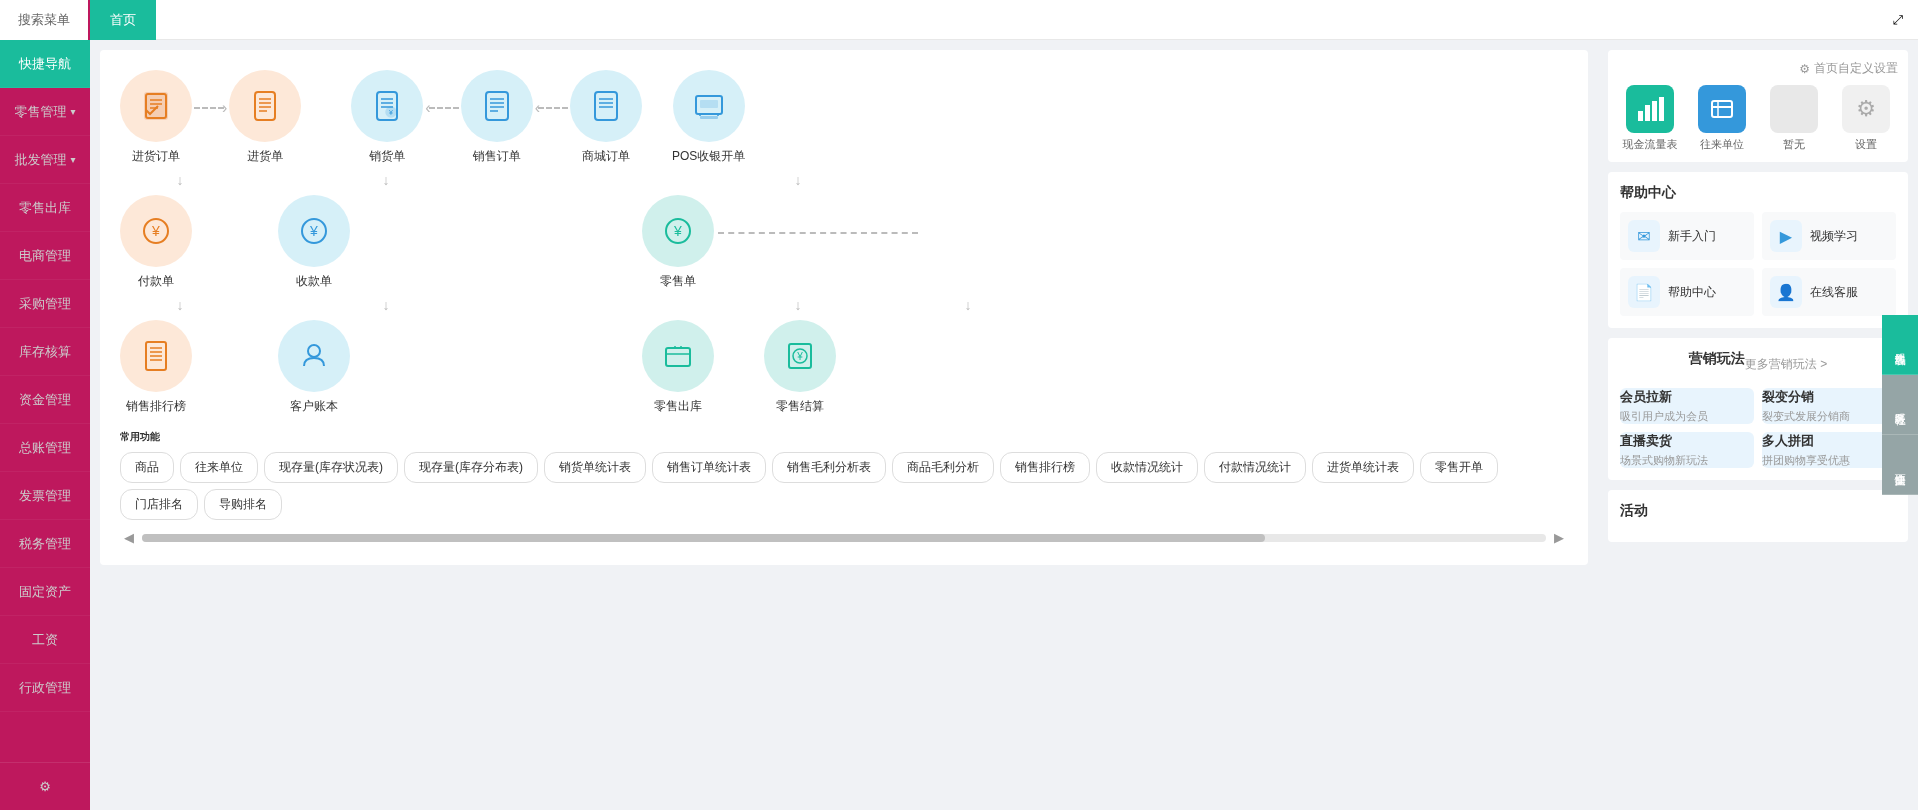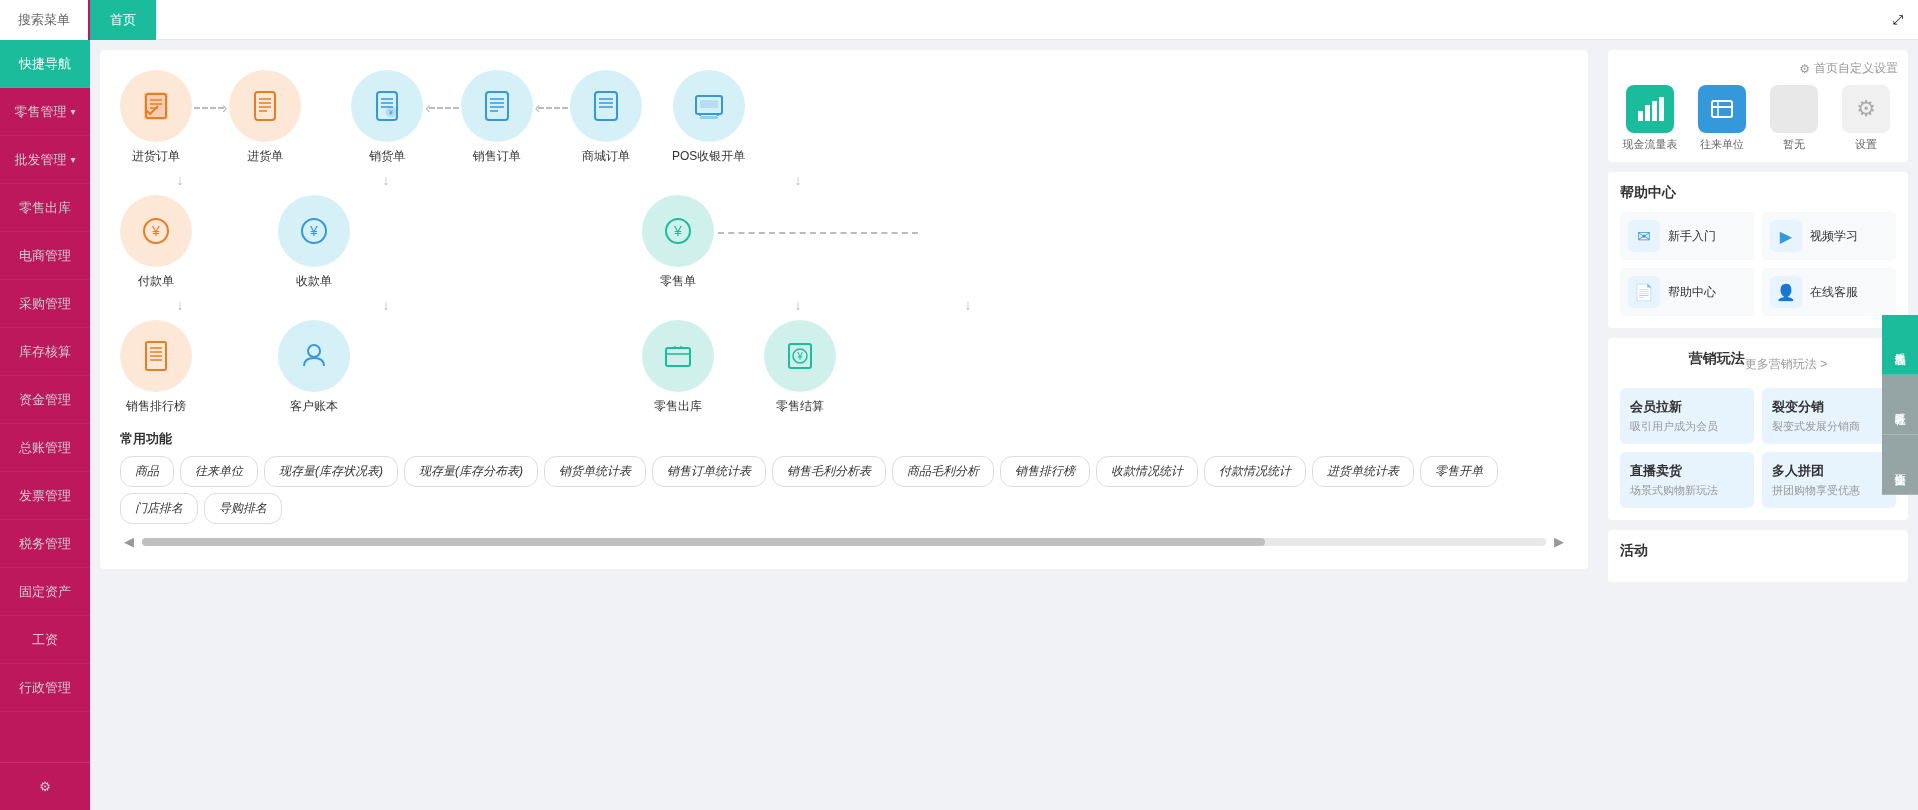--- a/index.html
+++ b/index.html
@@ -31,23 +31,23 @@
 
     
     .workflow-card { background: #fff; border-radius: 4px; padding: 20px; margin-bottom: 10px; }
     .wf-circle { width: 72px; height: 72px; border-radius: 50%; display: flex; align-items: center; justify-content: center; font-size: 24px; }
     .wf-circle.orange { background: #fde8d8; color: #e67e22; }
     .wf-circle.blue { background: #d6f0f8; color: #3498db; }
     .wf-circle.teal { background: #d0f0ec; color: #1abc9c; }
     .wf-label { font-size: 12px; color: #333; margin-top: 6px; text-align: left; }
 
     
-    .section-title { font-size: 13px; font-weight: bold; color: #333; margin: 15px 0 8px; }
+    .section-title { font-size: 10px; font-weight: bold; color: #333; margin: 15px 0 8px; }
     .func-grid { display: flex; flex-wrap: wrap; gap: 6px; }
-    .func-btn { border: 1px solid #ddd; background: #fff; padding: 6px 14px; border-radius: 12px; cursor: pointer; font-size: 12px; color: #333; white-space: nowrap; font-style: italic; }
+    .func-btn { border: 1px solid #ddd; background: #fff; padding: 6px 14px; border-radius: 12px; cursor: pointer; font-size: 12px; color: #333; white-space: nowrap; }
 
     
     .scroll-row { display: flex; align-items: center; margin-top: 10px; }
     .scroll-arrow { color: #999; cursor: pointer; padding: 0 4px; }
     .scrollbar-track { flex: 1; height: 8px; background: #e8e8e8; border-radius: 4px; margin: 0 4px; }
     .scrollbar-thumb { width: 80%; height: 8px; background: #c0c0c0; border-radius: 4px; }
 
     
     .right-panel { width: 320px; flex-shrink: 0; padding: 10px; overflow-y: auto; }
 
@@ -70,21 +70,21 @@
     .help-grid { display: grid; grid-template-columns: 1fr 1fr; gap: 8px; }
     .help-item { display: flex; align-items: center; gap: 8px; padding: 8px; background: #f8f9fa; border-radius: 4px; cursor: pointer; }
     .help-icon { width: 32px; height: 32px; border-radius: 6px; background: #e8f4fd; display: flex; align-items: center; justify-content: center; color: #3498db; font-size: 16px; flex-shrink: 0; }
     .help-label { font-size: 12px; color: #333; }
 
     
     .marketing-card { background: #fff; border-radius: 4px; padding: 12px; margin-bottom: 10px; }
     .marketing-header { display: flex; justify-content: center; align-items: center; margin-bottom: 10px; }
     .more-link { font-size: 12px; color: #999; cursor: pointer; }
     .marketing-grid { display: grid; grid-template-columns: 1fr 1fr; gap: 8px; }
-    .marketing-item { background: #f0f8ff; border-radius: 6px; padding: 10px; cursor: pointer; }
+    .marketing-item { background: #f0f8ff; border-radius: 6px; cursor: pointer; }
     .marketing-item-title { font-size: 13px; font-weight: bold; color: #333; margin-bottom: 3px; }
     .marketing-item-desc { font-size: 11px; color: #999; }
 
     
     .float-btns { position: fixed; right: 0; top: 50%; transform: translateY(-50%); display: flex; flex-direction: column; z-index: 100; }
     .float-btn { width: 36px; padding: 6px 4px; background: #1abc9c; color: #fff; text-align: center; font-size: 11px; cursor: pointer; line-height: 1.3; writing-mode: vertical-rl; border-bottom: 1px solid rgba(255,255,255,0.2); }
     .float-btn.gray { background: #95a5a6; }
 
     .node-col { display: flex; flex-direction: column; align-items: center; }
     .v-arrow { height: 30px; display: flex; align-items: center; justify-content: center; color: #bbb; font-size: 14px; }

